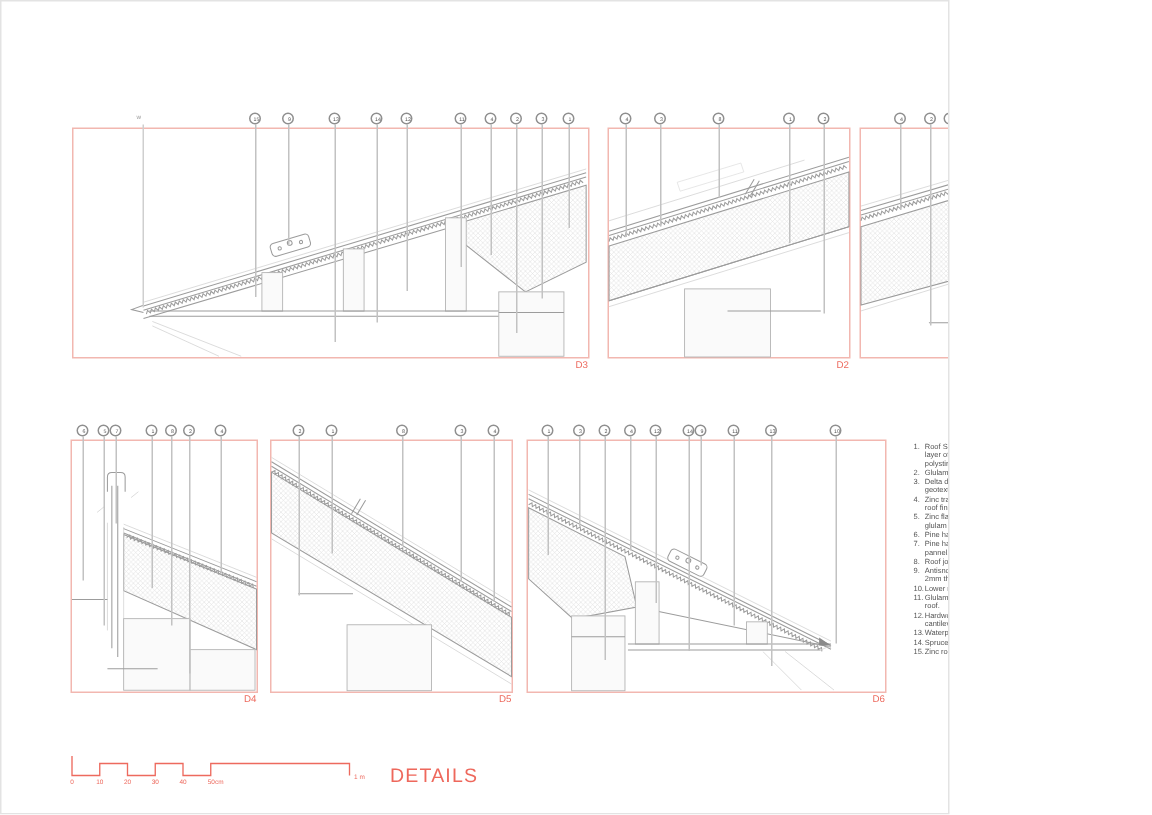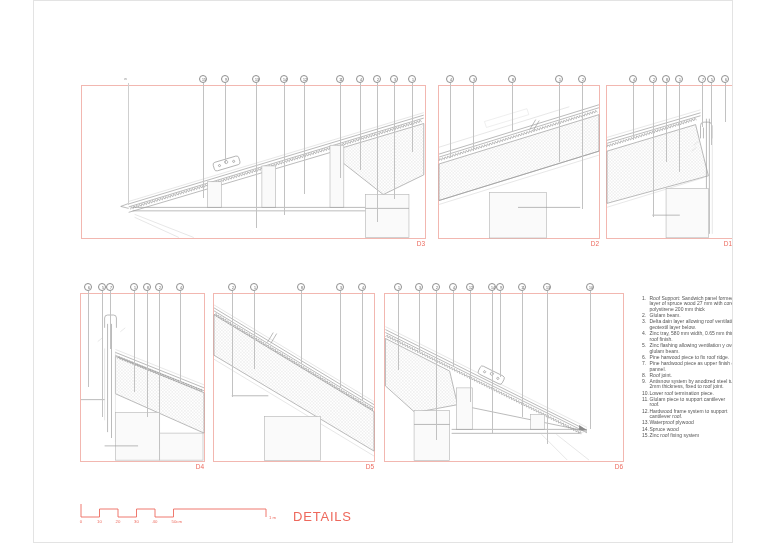--- a/index.html
+++ b/index.html
@@ -1,17 +1,17 @@
 <!DOCTYPE html>
 <html><head>
 <meta charset="utf-8">
 <style>
   html,body{margin:0;padding:0;background:#fff;}
-  .sheet{position:relative;width:700px;height:543px;background:#fff;border:1px solid #e3e3e3;
-         box-sizing:border-box;font-family:"Liberation Sans",sans-serif;overflow:hidden;margin-left:33px;}
+  .sheet{position:relative;width:633px;height:543px;background:#fff;border:1px solid #e3e3e3;
+         box-sizing:border-box;font-family:"Liberation Sans",sans-serif;overflow:hidden;}
   .detail{position:absolute;border:1px solid #f2b7b0;box-sizing:border-box;}
   .art{position:absolute;left:0;top:0;width:100%;height:100%;overflow:visible;}
   .dlabel{position:absolute;right:0;bottom:-9px;font-size:6.5px;color:#ed6a5e;}
   .callouts{position:absolute;left:0;top:0;width:100%;height:100%;}
   .callout{position:absolute;top:-11px;width:8px;}
   .ccir{position:absolute;left:0;top:0;width:8px;height:8px;border:0.6px solid #8f8f8f;
         border-radius:50%;background:#fff;box-sizing:border-box;}
   .cnum{position:absolute;left:-4px;top:-4.2px;width:16px;height:16px;line-height:16px;
         text-align:center;font-size:7px;color:#555;transform:scale(0.5);}
   .cline{position:absolute;left:3.7px;top:7.6px;width:0.6px;background:#c2c2c2;}

